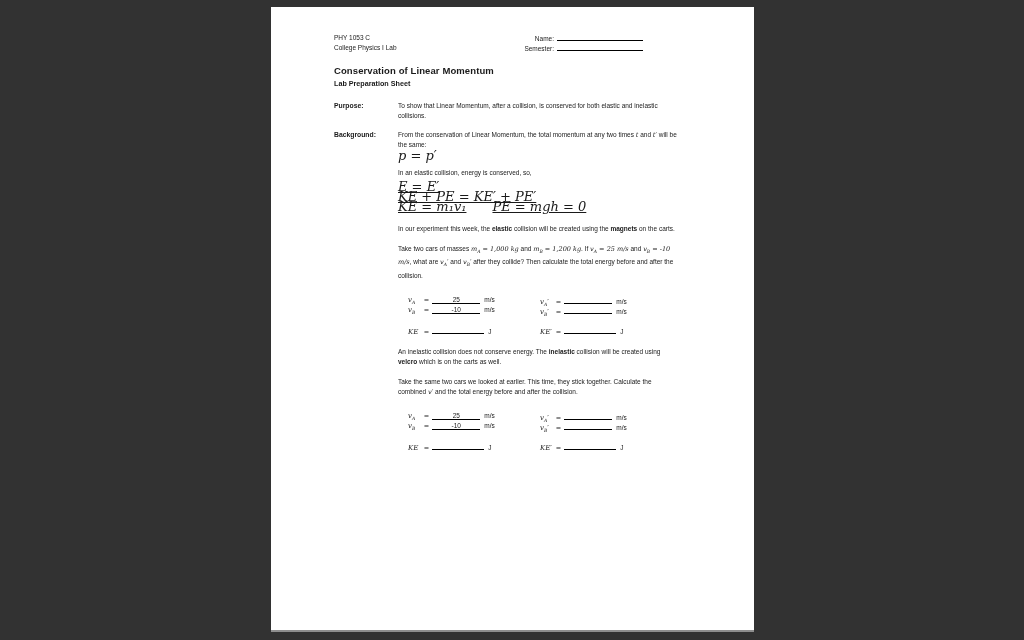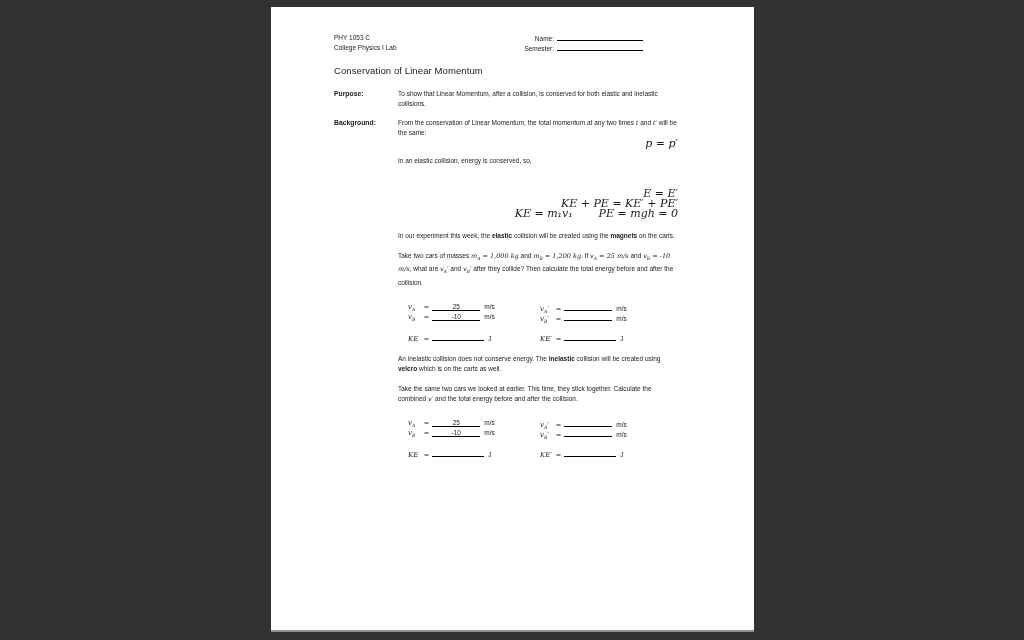--- a/index.html
+++ b/index.html
@@ -23,42 +23,42 @@
   .hdr { display:flex; justify-content:space-between; width:309px; }
   .hdr-left div { white-space:nowrap; }
   .hdr-right { text-align:right; }
   .hdr-row { height:10px; white-space:nowrap; }
   .hdr-lbl { display:inline-block; }
   .blankline {
     display:inline-block; width:86px; height:8px;
     border-bottom:1px solid #000; margin-left:3px; vertical-align:baseline;
   }
   
-  .doc-title { font-size:9.5px; font-weight:normal; line-height:11px; margin-top:12px; letter-spacing:0.1px; }
+  .doc-title { font-size:9.5px; font-weight:bold; line-height:11px; margin-top:12px; letter-spacing:0.1px; }
   .doc-subtitle { font-size:7.2px; font-weight:bold; line-height:9px; margin-top:3px; }
   
   .section { display:flex; margin-top:13px; }
   .section.bg { margin-top:9px; }
   .sec-label { width:64px; flex:none; font-weight:bold; font-size:6.8px; }
   .sec-body { width:292px; flex:none; }
   .para { max-width:280px; }
   .para + .para { margin-top:10px; }
   .bd { font-weight:bold; }
   .it { font-family:"DejaVu Serif","DejaVu Sans",serif; font-style:italic; }
   sub.it, sub.mit { font-size:4.5px; font-family:"DejaVu Serif","DejaVu Sans",serif; font-style:italic; }
   
   .eqblock { margin-top:1px; }
   .eq {
-    text-align:right; width:280px;
+    text-align:left; width:280px;
     font-family:"DejaVu Serif","DejaVu Sans",serif; font-style:italic;
-    font-size:11px; line-height:10px;
+    font-size:13px; line-height:10px;
   }
   .eq-gap { display:inline-block; width:26px; }
   .m1 { margin-top:7px; }
-  .m2 { margin-top:23px; }
+  .m2 { margin-top:4px;text-decoration:underline; }
   .m3 { margin-top:12px; }
   
   .formgrid { display:flex; margin:14px 0 0 10px; }
   .fcol-left { width:132px; flex:none; }
   .frow { height:10px; line-height:10px; white-space:nowrap; }
   .kerow { margin-top:10px; }
   .fsym { display:inline-block; min-width:14px; font-family:"DejaVu Serif","DejaVu Sans",serif; font-style:italic; font-size:7px; }
   .feq { font-family:"DejaVu Serif","DejaVu Sans",serif; margin-right:3px; }
   .fblank {
     display:inline-block; width:48px; height:9px; line-height:9px;
@@ -81,20 +81,21 @@
       <div class="hdr-row">
         <span class="hdr-lbl">Name:</span><span class="blankline"></span>
       </div>
       <div class="hdr-row">
         <span class="hdr-lbl">Semester:</span><span class="blankline"></span>
       </div>
     </div>
   </div>
 
   <div class="doc-title">Conservation of Linear Momentum</div>
+  <div class="doc-subtitle">Lab Preparation Sheet</div>
 
   <div class="section">
     <div class="sec-label">Purpose:</div>
     <div class="sec-body">
       <p class="para">To show that Linear Momentum, after a collision, is conserved for both elastic and inelastic collisions.</p>
     </div>
   </div>
 
   <div class="section bg">
     <div class="sec-label">Background:</div>

